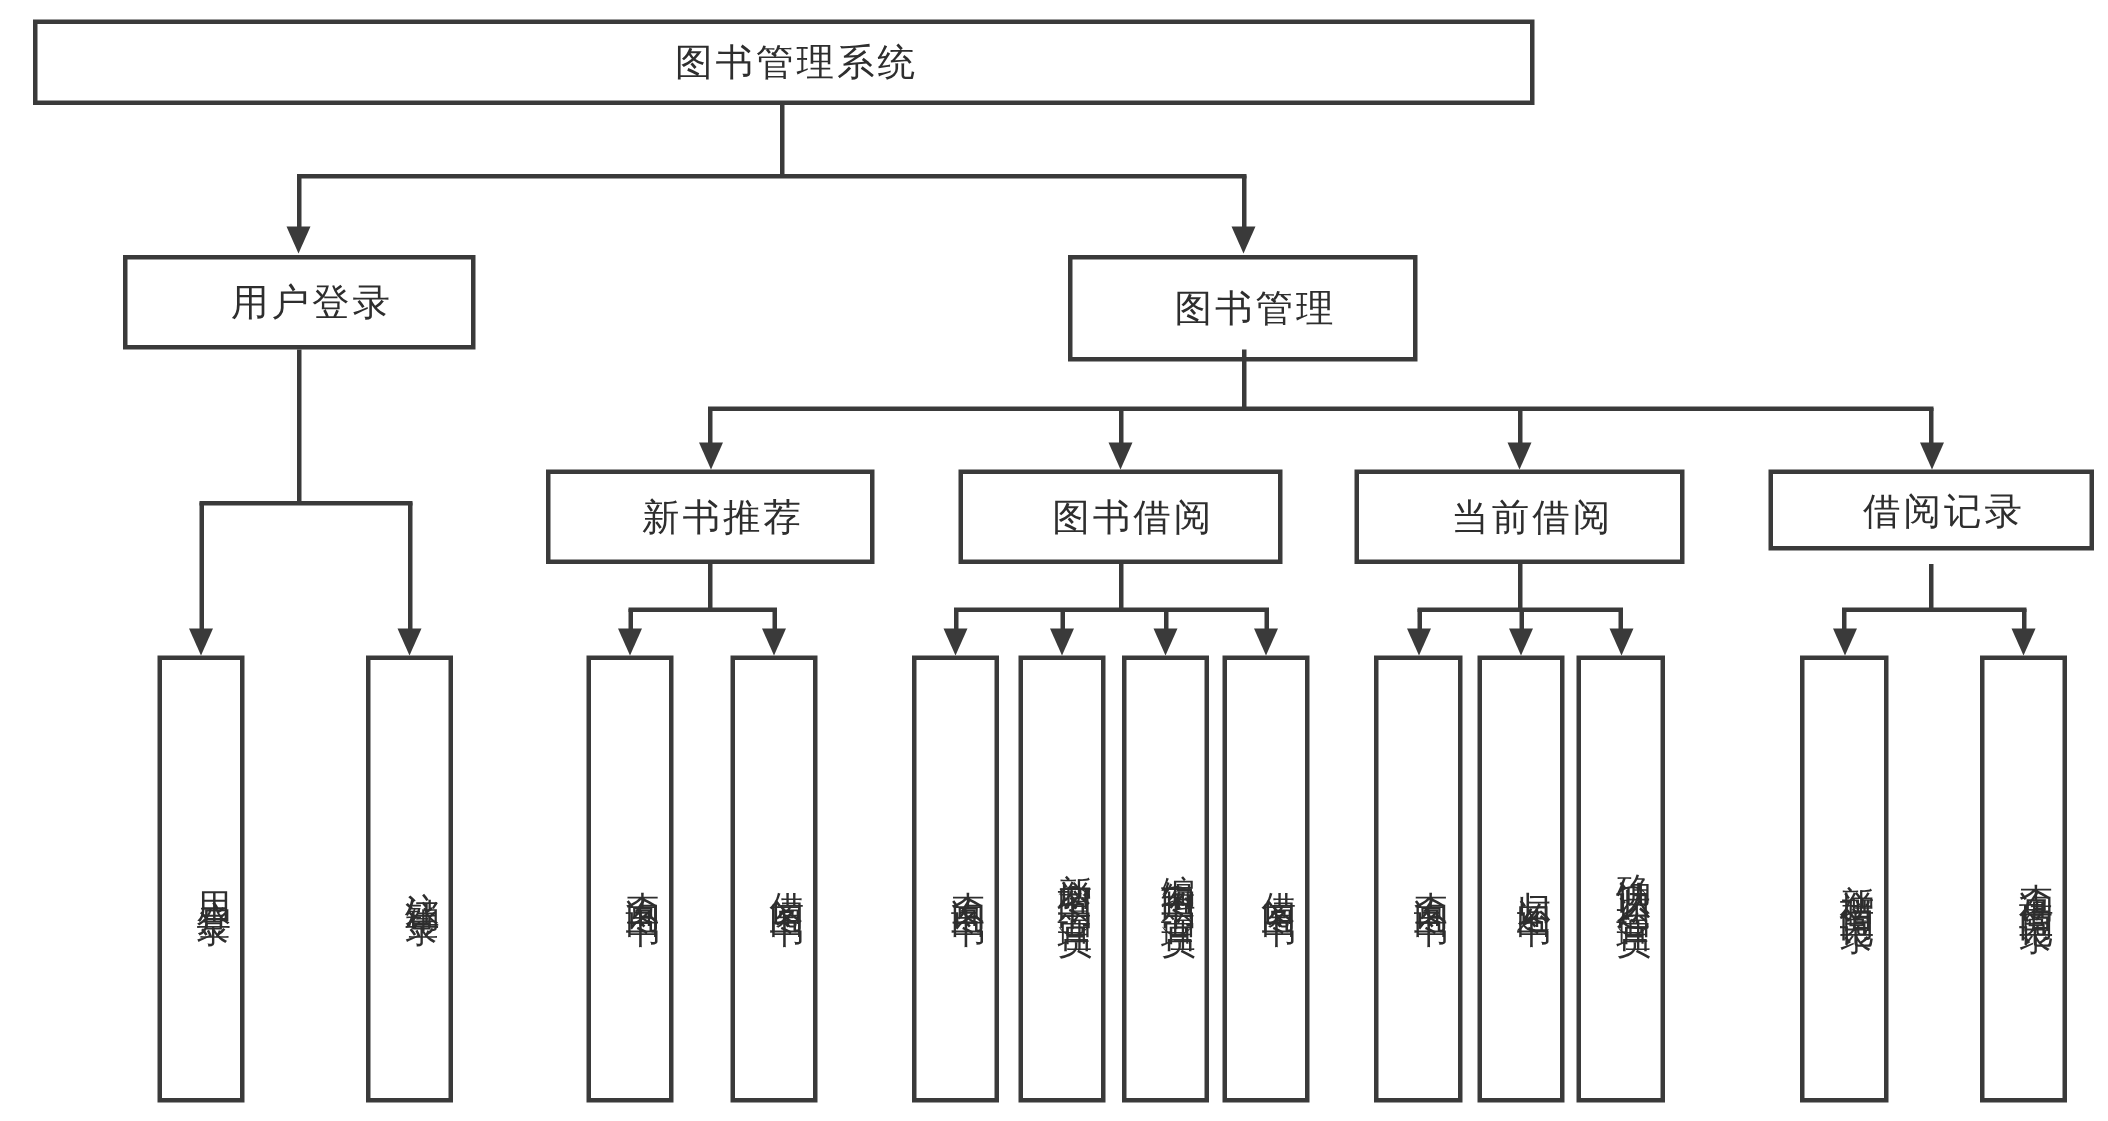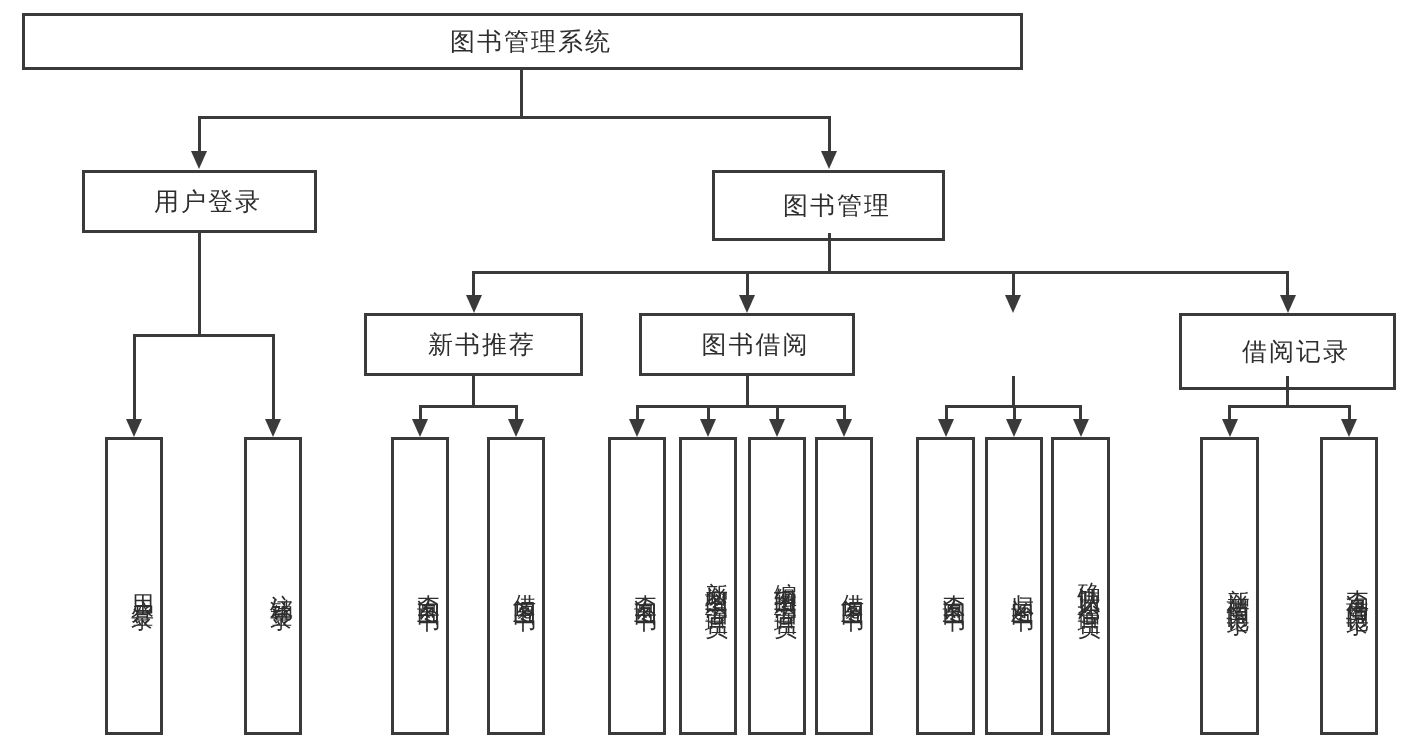--- a/index.html
+++ b/index.html
@@ -43,21 +43,24 @@
   <div class="box" style="left:712px;top:170px;width:233px;height:71px;">
     <span class="hlabel">图书管理</span>
   </div>
 
   <div class="box" style="left:364px;top:313px;width:219px;height:63px;">
     <span class="hlabel">新书推荐</span>
   </div>
   <div class="box" style="left:639px;top:313px;width:216px;height:63px;">
     <span class="hlabel">图书借阅</span>
   </div>
-  <div class="box" style="left:1179px;top:313px;width:217px;height:77px;">
+  <div class="box" style="left:903px;top:313px;width:220px;height:63px;">
+    <span class="hlabel">当前借阅</span>
+  </div>
+  <div class="box" style="left:1179px;top:313px;width:217px;height:54px;">
     <span class="hlabel">借阅记录</span>
   </div>
 
   <div class="box vbox" style="left:105px;">
     <span class="vlabel">用户登录</span>
   </div>
   <div class="box vbox" style="left:244px;">
     <span class="vlabel">注销登录</span>
   </div>
 

